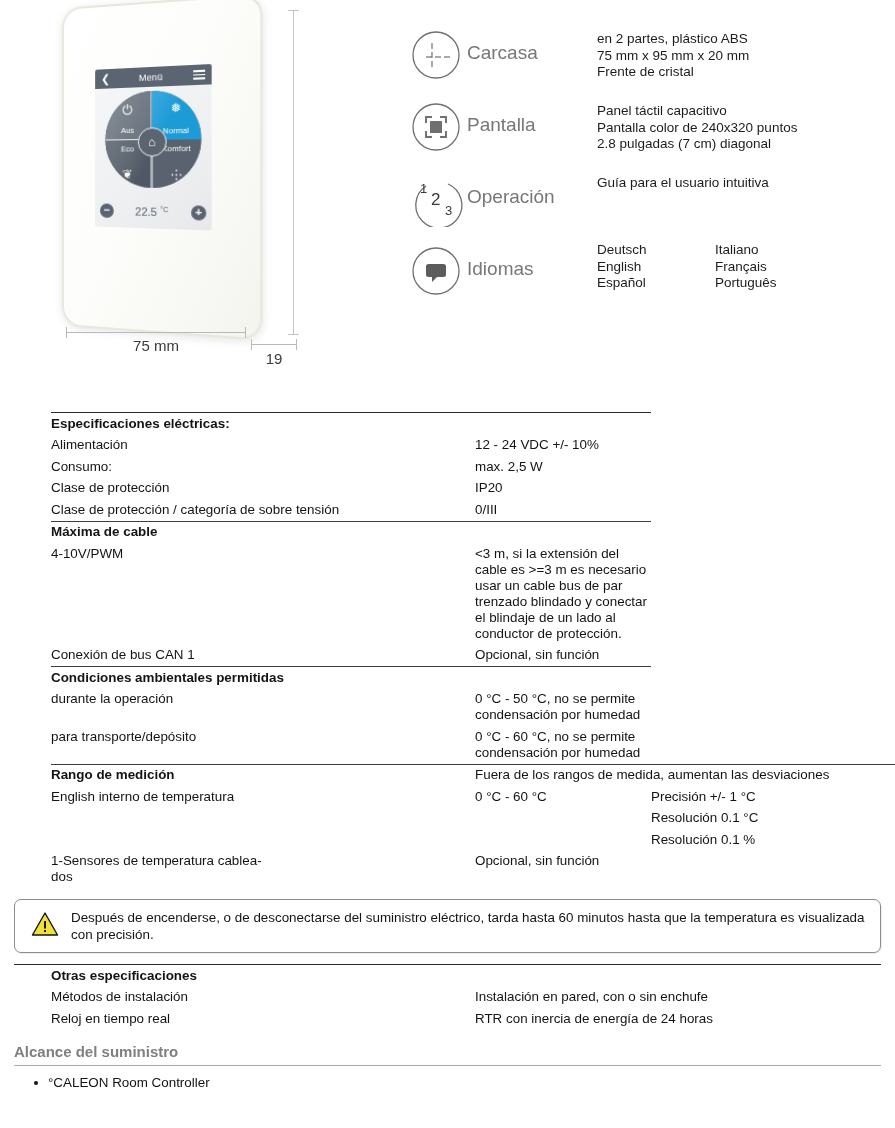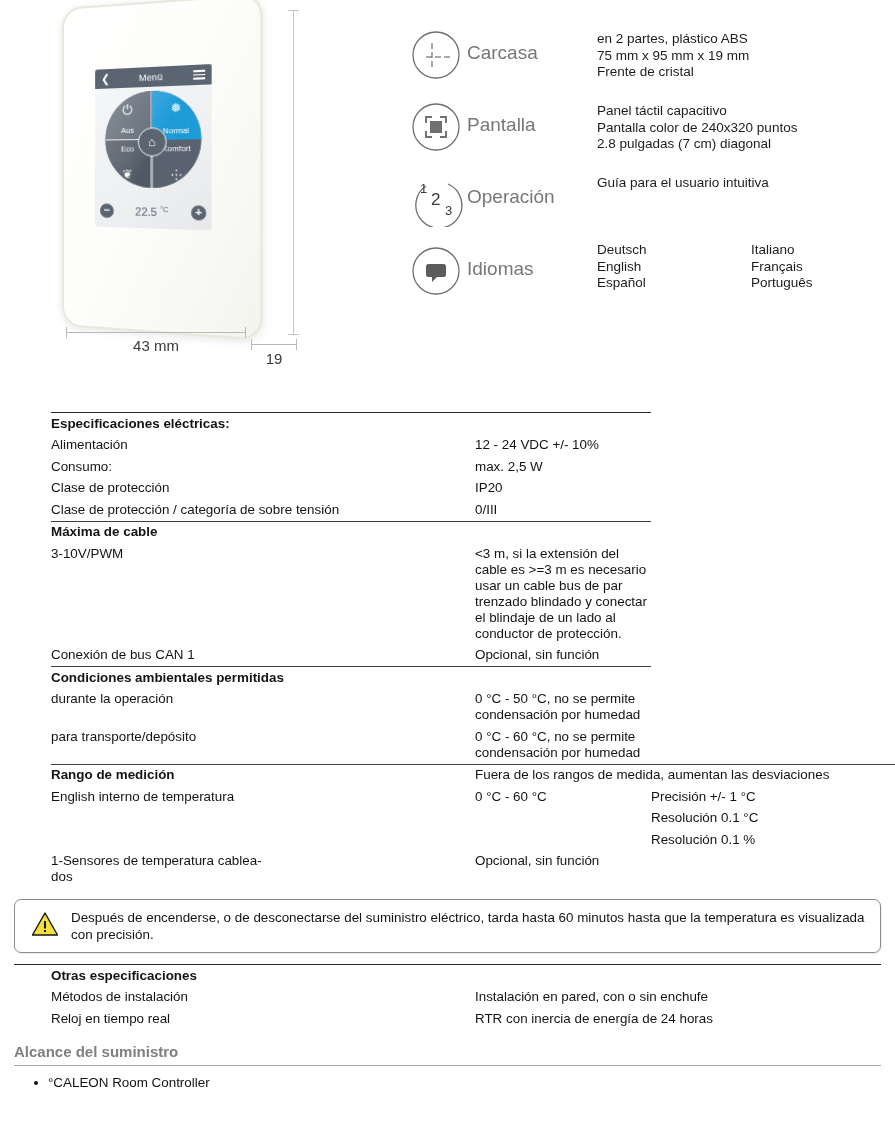--- a/index.html
+++ b/index.html
@@ -236,21 +236,20 @@
   .feature-desc {
     font-size: 13.5px;
     color: #1c1c1c;
     line-height: 16.5px;
     padding-top: 7px;
   }
   .feature-desc .l { display: block; }
   .lang-cols {
     display: flex;
     padding-top: 2px;
-    gap: 36px;
   }
   .lang-col {
     width: 118px;
     font-size: 13.5px;
     line-height: 16.5px;
     color: #1c1c1c;
   }
   .lang-col span { display: block; }
 
   
@@ -378,21 +377,21 @@
         <div class="screen-bottom">
           <span class="rnd-btn">−</span>
           <span class="temp-val"><span>22.5</span>&nbsp;<span class="unit">°C</span></span>
           <span class="rnd-btn">+</span>
         </div>
       </div>
     </div>
 
     <div class="dim-line-v"></div>
     <div class="dim-line-h"></div>
-    <div class="dim-label-75">43 mm</div>
+    <div class="dim-label-75">75 mm</div>
     <div class="dim-line-d"></div>
     <div class="dim-label-19">19</div>
   </div>
 
   <div class="features">
 
     <div class="feature-row">
       <div class="feature-icon">
         <svg width="56" height="56" viewBox="0 0 56 56">
           <circle cx="28" cy="28" r="23" fill="none" stroke="#6f6f6f" stroke-width="1.3"></circle>
@@ -400,21 +399,21 @@
           <line x1="24" y1="25" x2="24" y2="31" stroke="#6f6f6f" stroke-width="1.2"></line>
           <line x1="24" y1="34" x2="24" y2="40" stroke="#6f6f6f" stroke-width="1.2"></line>
           <line x1="18" y1="30" x2="24" y2="30" stroke="#6f6f6f" stroke-width="1.2"></line>
           <line x1="27" y1="30" x2="33" y2="30" stroke="#6f6f6f" stroke-width="1.2"></line>
           <line x1="36" y1="30" x2="42" y2="30" stroke="#6f6f6f" stroke-width="1.2"></line>
         </svg>
       </div>
       <div class="feature-name">Carcasa</div>
       <div class="feature-desc">
         <span class="l">en 2 partes, plástico ABS</span>
-        <span class="l">75 mm x 95 mm x 19 mm</span>
+        <span class="l">75 mm x 95 mm x 20 mm</span>
         <span class="l">Frente de cristal</span>
       </div>
     </div>
 
     <div class="feature-row">
       <div class="feature-icon">
         <svg width="56" height="56" viewBox="0 0 56 56">
           <circle cx="28" cy="28" r="23" fill="none" stroke="#6f6f6f" stroke-width="1.3"></circle>
           <rect x="22" y="22" width="12" height="12" fill="#6f6f6f"></rect>
           <path d="M18 24 V18 H24" fill="none" stroke="#6f6f6f" stroke-width="1.9"></path>
@@ -496,21 +495,21 @@
       <tr>
         <td class="c1">Clase de protección / categoría de sobre tensión</td>
         <td class="c2wide"> 0/III</td>
       </tr>
 
       <tr class="hdr sec-rule">
         <td class="c1">Máxima de cable</td>
         <td class="c2wide"></td>
       </tr>
       <tr>
-        <td class="c1">3-10V/PWM</td>
+        <td class="c1">4-10V/PWM</td>
         <td class="c2wide">&lt;3 m, si la extensión del cable es &gt;=3 m es necesario usar un cable bus de par trenzado blindado y conectar el blindaje de un lado al conductor de protección.</td>
       </tr>
       <tr>
         <td class="c1">Conexión de bus CAN 1</td>
         <td class="c2wide">Opcional, sin función</td>
       </tr>
 
       <tr class="hdr sec-rule">
         <td class="c1">Condiciones ambientales permitidas</td>
         <td class="c2wide"></td>

